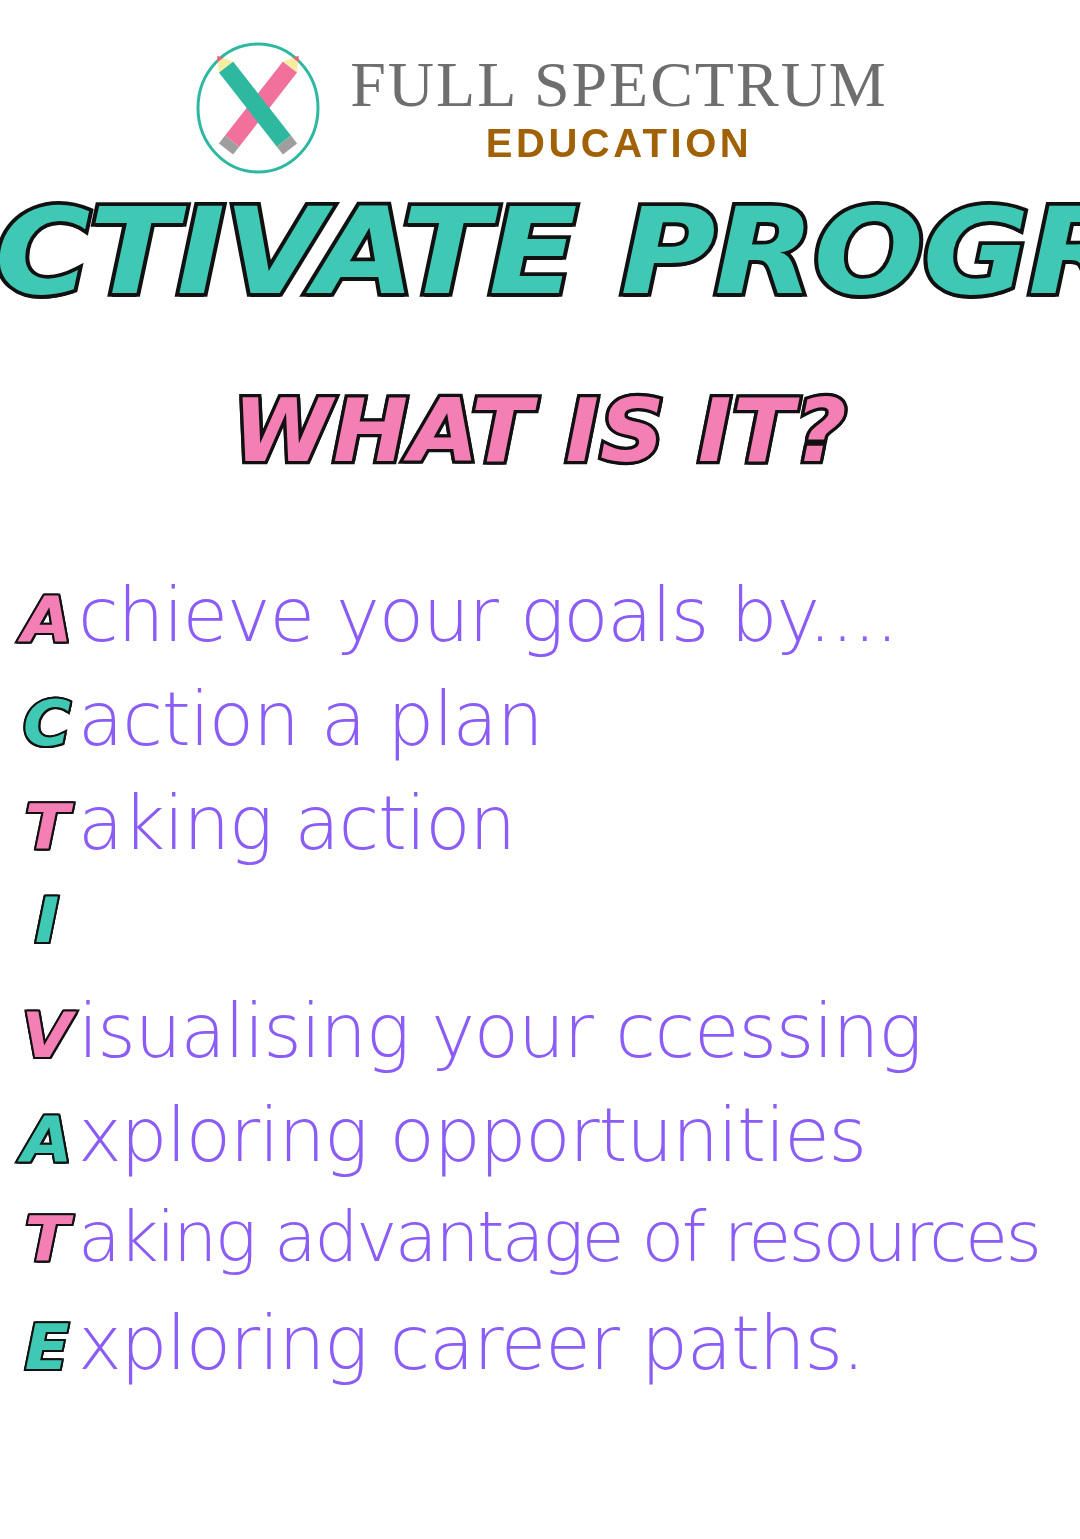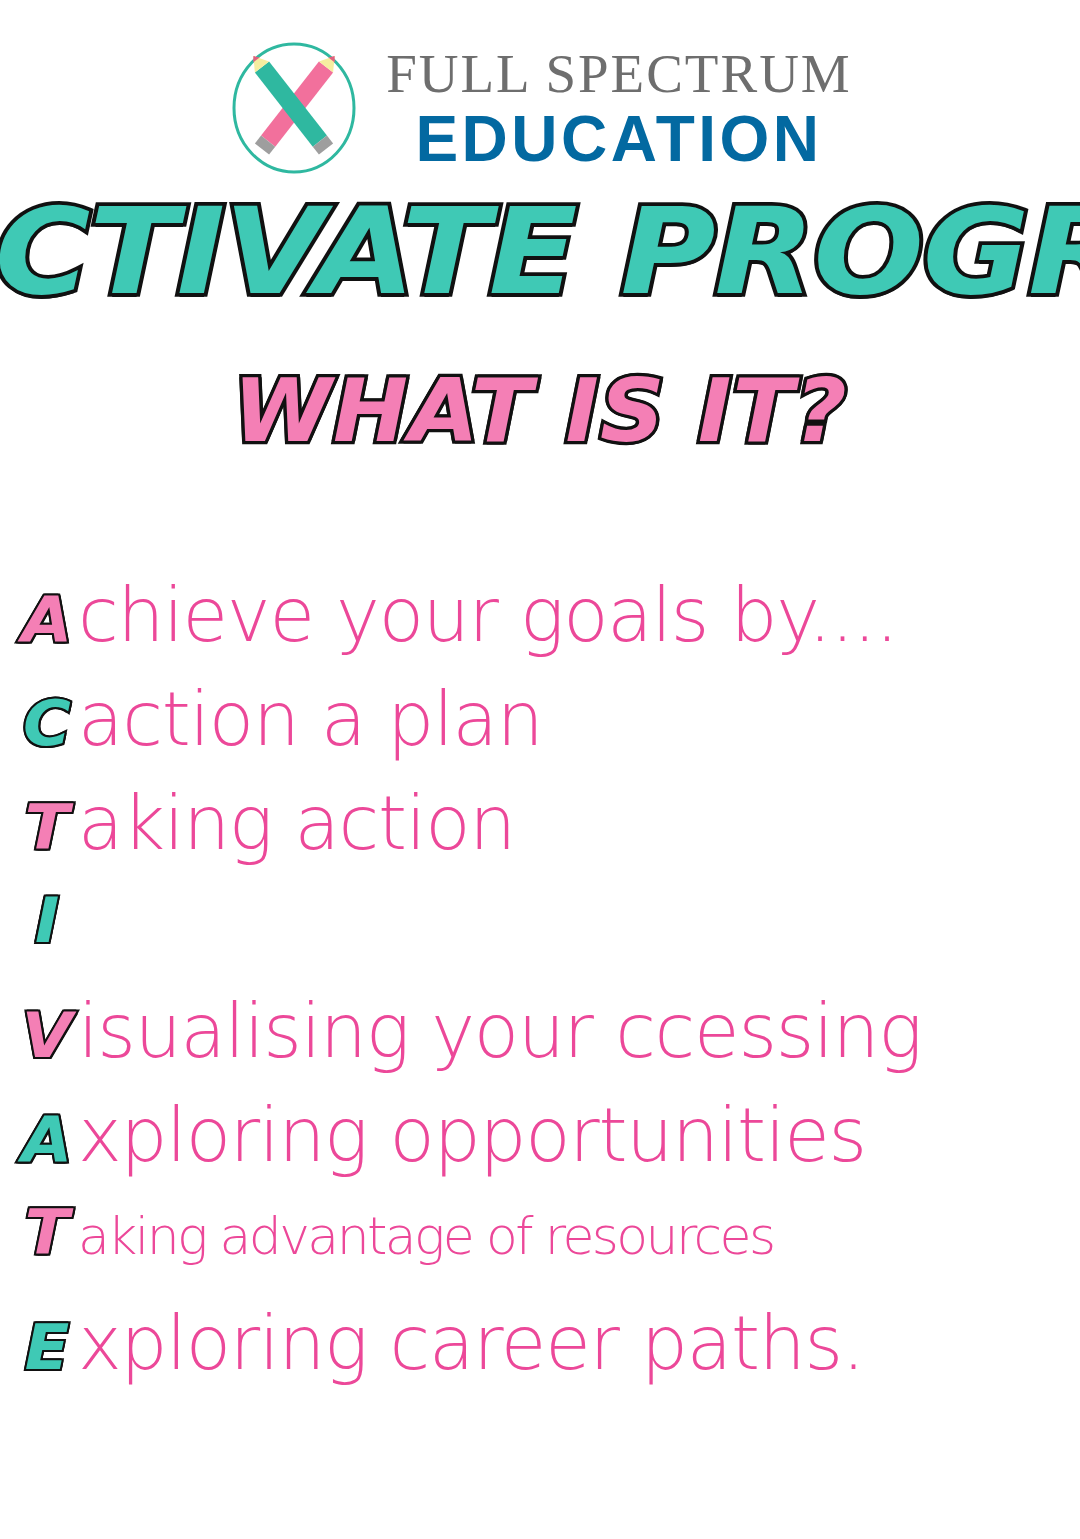--- a/index.html
+++ b/index.html
@@ -39,44 +39,44 @@
 
   .logo-words {
     display: flex;
     flex-direction: column;
     align-items: center;
     justify-content: center;
     line-height: 1;
   }
   .logo-line1 {
     font-family: "Liberation Serif", serif;
-    font-size: 55px;
+    font-size: 64px;
     letter-spacing: 2px;
     color: #6e6e6e;
     white-space: nowrap;
   }
   .logo-line2 {
     font-family: "Liberation Sans", sans-serif;
     font-weight: bold;
-    font-size: 64px;
+    font-size: 40px;
     letter-spacing: 3.5px;
-    color: #0369a1;
+    color: #a16207;
     margin-top: 6px;
     white-space: nowrap;
   }
 
   
   .headline-wrap {
     position: absolute;
     left: 0;
     width: 1080px;
     text-align: center;
   }
   #headline-main { top: 196px; }
-  #headline-sub  { top: 372px; }
+  #headline-sub  { top: 392px; }
 
   .display-text {
     font-family: "DejaVu Sans", sans-serif;
     font-weight: bold;
     font-style: italic;
     display: inline-block;
     white-space: nowrap;
     line-height: 1;
   }
 
@@ -137,27 +137,27 @@
        1.5px -1.5px 0 #111, -1.5px -1.5px 0 #111;
     transform: scaleX(1.05);
   }
   .drop-cap.pink { color: #f47fb5; }
   .drop-cap.teal { color: #3fc9b5; }
 
   .row-text {
     font-family: "DejaVu Sans", sans-serif;
     font-size: 74px;
     font-weight: 300;
-    color: #ec4899;
+    color: #8b5cf6;
     letter-spacing: -1.2px;
     line-height: 1;
     margin-left: 2px;
     white-space: nowrap;
   }
-  .row-text.tight { letter-spacing: -2.6px; font-size: 52px; }
+  .row-text.tight { letter-spacing: -2.6px; font-size: 70px; }
 </style>
 </head>
 <body>
 
 <div class="logo-block">
 
   <div class="logo-mark">
     <svg viewBox="0 0 132 140" xmlns="http://www.w3.org/2000/svg">
 
       <ellipse cx="66" cy="70" rx="60" ry="64" fill="none" stroke="#2fb8a0" stroke-width="3"></ellipse>

